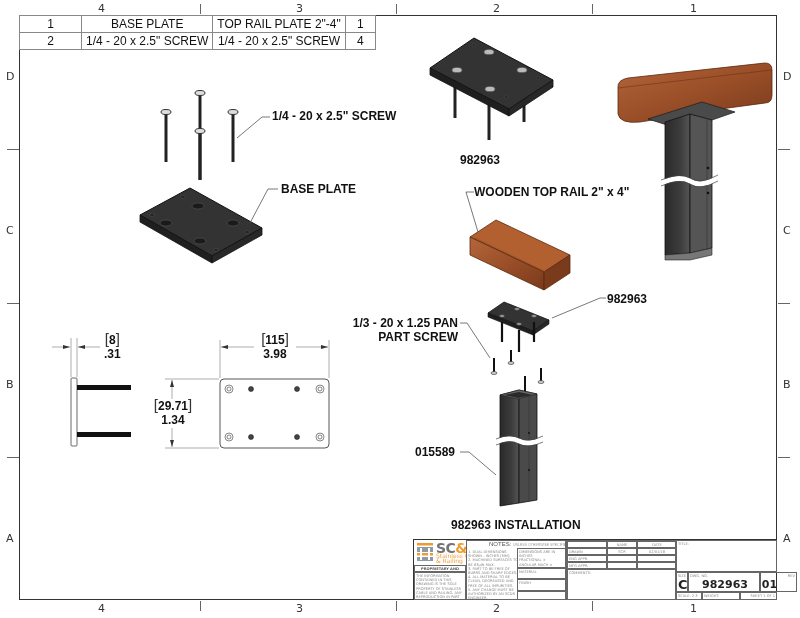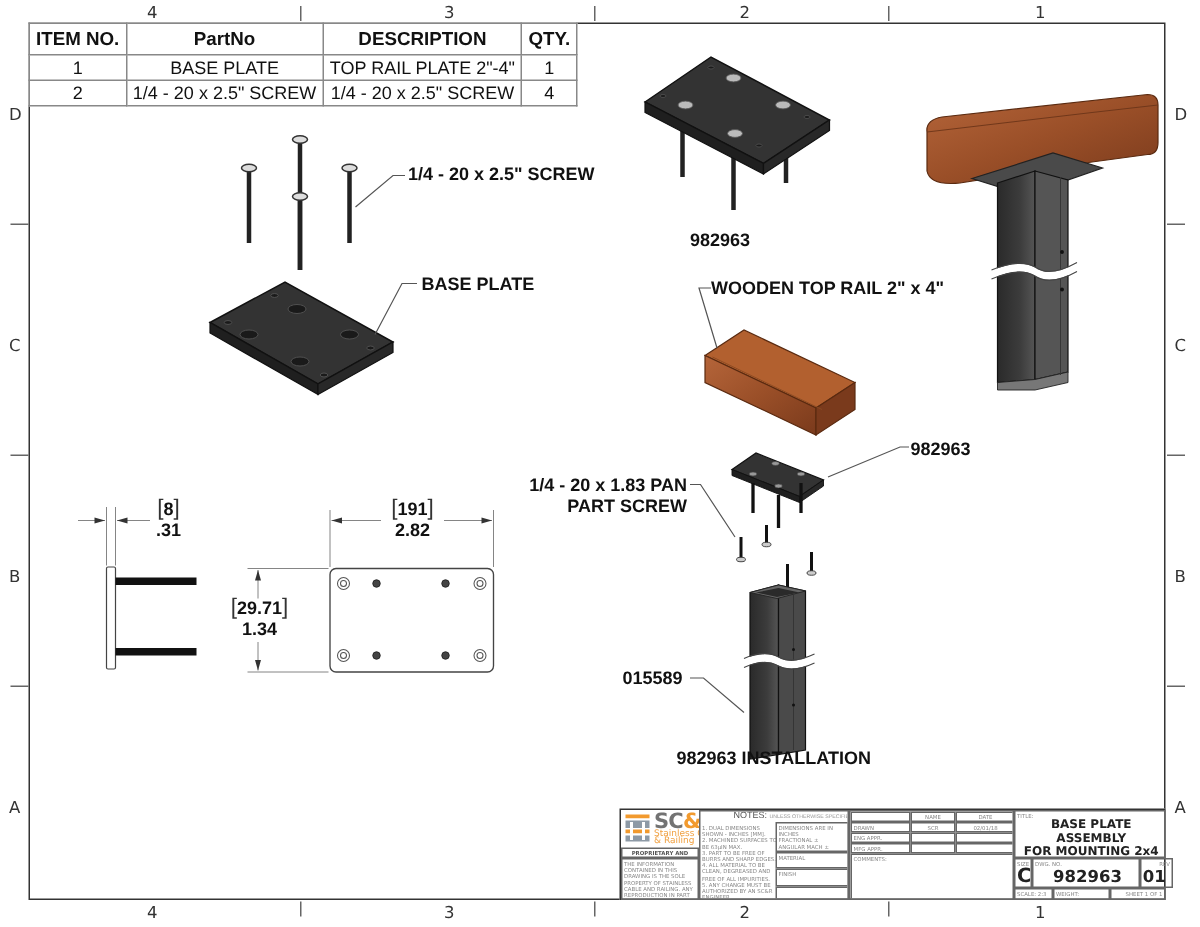--- a/index.html
+++ b/index.html
@@ -73,26 +73,20 @@
 <div class="zone-tick-v" style="left:778px;top:457px"></div>
 
 <table class="bom">
   <colgroup>
       <col class="c1">
       <col class="c2">
       <col class="c3">
       <col class="c4">
     </colgroup>
   <tbody>
-      <tr>
-    <th>ITEM NO.</th>
-    <th>PartNo</th>
-    <th>DESCRIPTION</th>
-    <th>QTY.</th>
-  </tr>
   <tr>
     <td>1</td>
     <td>BASE PLATE</td>
     <td>TOP RAIL PLATE 2"-4"</td>
     <td>1</td>
   </tr>
   <tr>
     <td>2</td>
     <td>1/4 - 20 x 2.5" SCREW</td>
     <td>1/4 - 20 x 2.5" SCREW</td>
@@ -290,33 +284,33 @@
   <polyline points="490,358 467,323 460,323" fill="none" stroke="#555" stroke-width="0.8"></polyline>
   <polyline points="496,475 469,452 460,452" fill="none" stroke="#555" stroke-width="0.8"></polyline>
 </svg>
 
 <div class="callout" style="left:272px;top:109px">1/4 - 20 x 2.5" SCREW</div>
 <div class="callout" style="left:281px;top:182px">BASE PLATE</div>
 <div class="callout" style="left:460px;top:153px">982963</div>
 <div class="callout" style="left:474px;top:185px">WOODEN TOP RAIL 2" x 4"</div>
 <div class="callout" style="left:607px;top:292px">982963</div>
 <div class="callout" style="left:350px;top:316px;text-align:right;width:108px">
-  <div>1/4 - 20 x 1.83 PAN</div>
+  <div>1/3 - 20 x 1.25 PAN</div>
   <div style="padding-right:0">PART SCREW</div>
 </div>
 <div class="callout" style="left:415px;top:445px">015589</div>
-<div class="callout" style="left:451px;top:498px">982963 INSTALLATION</div>
+<div class="callout" style="left:451px;top:518px">982963 INSTALLATION</div>
 
 <div class="dim" style="left:104px;top:332px">
   <div><span class="bracket">[</span><span>8</span><span class="bracket">]</span></div>
   <div>.31</div>
 </div>
 <div class="dim" style="left:255px;top:332px;width:40px">
-  <div><span class="bracket">[</span><span>191</span><span class="bracket">]</span></div>
-  <div>2.82</div>
+  <div><span class="bracket">[</span><span>115</span><span class="bracket">]</span></div>
+  <div>3.98</div>
 </div>
 <div class="dim" style="left:152px;top:398px;width:42px">
   <div><span class="bracket">[</span><span>29.71</span><span class="bracket">]</span></div>
   <div>1.34</div>
 </div>
 
 <div class="tb">
 
   <div class="tb-cell" style="left:0;top:0;width:52px;height:24px;border:none">
     <svg width="52" height="24" style="position:absolute;left:0;top:0">
@@ -370,34 +364,29 @@
     <div class="tb-cell tiny" style="left:40px;top:14px;width:30px;height:7px"></div>
     <div class="tb-cell tiny" style="left:70px;top:14px;width:40px;height:7px"></div>
     <div class="tb-cell tiny" style="left:0;top:21px;width:40px;height:7px">MFG APPR.</div>
     <div class="tb-cell tiny" style="left:40px;top:21px;width:30px;height:7px"></div>
     <div class="tb-cell tiny" style="left:70px;top:21px;width:40px;height:7px"></div>
     <div class="tb-cell tiny" style="left:0;top:28px;width:110px;height:32px">COMMENTS:</div>
   </div>
 
   <div class="tb-cell" style="left:262px;top:0;width:101px;height:32px">
     <div class="tiny" style="position:absolute;left:0;top:0">TITLE:</div>
-    <div class="tb-title" style="position:absolute;left:0;top:4px;width:101px">
-      <div>BASE PLATE ASSEMBLY</div>
-      <div>FOR MOUNTING 2x4</div>
-
-    </div>
   </div>
   <div class="tb-cell" style="left:262px;top:32px;width:12px;height:20px">
     <div class="tiny">SIZE</div>
     <div style="position:absolute;left:1px;top:4px;font-family:'DejaVu Sans',sans-serif;font-size:13px;color:#222;font-weight:bold">C</div>
   </div>
   <div class="tb-cell" style="left:274px;top:32px;width:72px;height:20px">
     <div class="tiny">DWG. NO.</div>
     <div style="position:absolute;left:0;width:72px;top:5px;text-align:center;font-family:'DejaVu Sans',sans-serif;font-size:11px;color:#222;font-weight:bold">982963</div>
   </div>
-  <div class="tb-cell" style="left:346px;top:32px;width:22px;height:20px">
+  <div class="tb-cell" style="left:346px;top:32px;width:37px;height:20px">
     <div class="tiny" style="text-align:right">REV</div>
     <div style="position:absolute;left:0;width:17px;top:5px;text-align:center;font-family:'DejaVu Sans',sans-serif;font-size:11px;color:#222;font-weight:bold">01</div>
   </div>
   <div class="tb-cell tiny" style="left:262px;top:52px;width:26px;height:8px">SCALE: 2:3</div>
   <div class="tb-cell tiny" style="left:288px;top:52px;width:38px;height:8px">WEIGHT:</div>
   <div class="tb-cell tiny" style="left:326px;top:52px;width:37px;height:8px;text-align:right">SHEET 1 OF 1</div>
 </div>
 
 </body></html>

